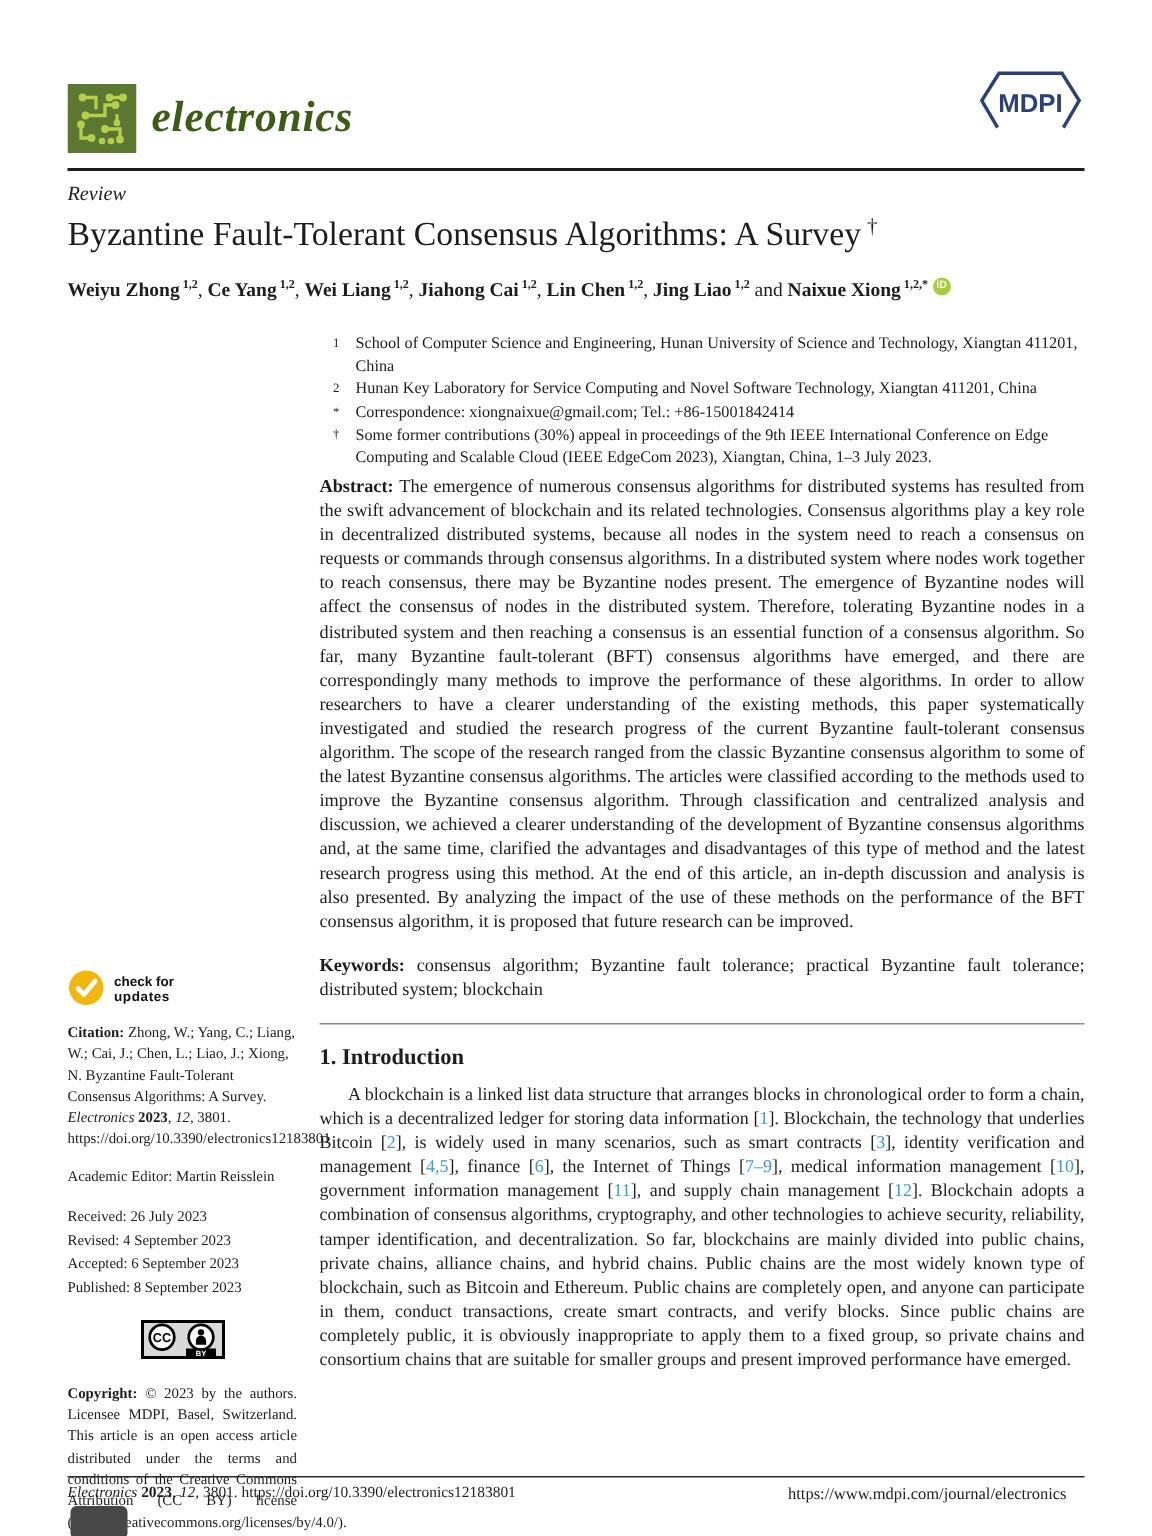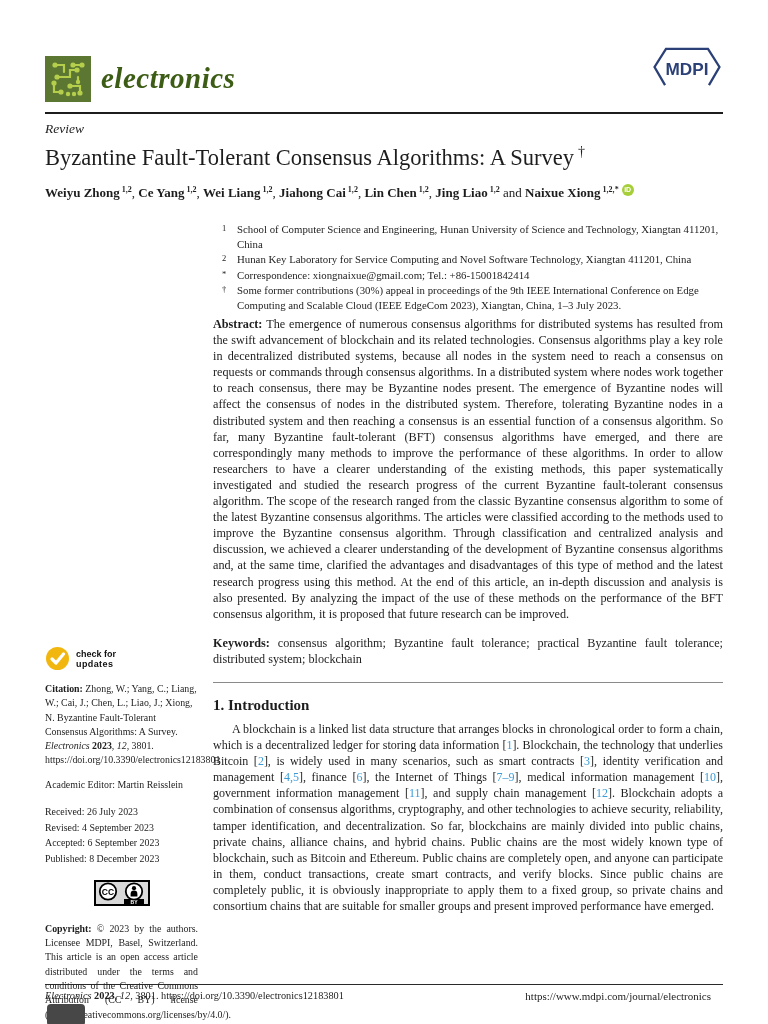--- a/index.html
+++ b/index.html
@@ -129,21 +129,21 @@
         <div class="l2">updates</div>
       </div>
     </div>
     <p class="citation"><span class="seg-bold">Citation: </span><span class="seg-plain">Zhong, W.; Yang, C.; Liang, W.; Cai, J.; Chen, L.; Liao, J.; Xiong, N. Byzantine Fault-Tolerant Consensus Algorithms: A Survey. </span><span class="seg-italic">Electronics </span><span class="seg-bold">2023</span><span class="seg-plain">, </span><span class="seg-italic">12</span><span class="seg-plain">, 3801. </span><span class="seg-url">https://doi.org/10.3390/electronics12183801</span></p>
     <p class="academic-editor">Academic Editor: Martin Reisslein</p>
     <div class="dates">
 
     <div class="date-line">Received: 26 July 2023</div>
         <div class="date-line">Revised: 4 September 2023</div>
         <div class="date-line">Accepted: 6 September 2023</div>
-        <div class="date-line">Published: 8 December 2023</div>
+        <div class="date-line">Published: 8 September 2023</div>
       </div>
     <div class="cc-badge">
       <svg width="56" height="26" viewBox="0 0 56 26">
         <rect x="1" y="1" width="54" height="24" fill="#d9d9d9" stroke="#000000" stroke-width="2"></rect>
         <circle cx="14" cy="11.5" r="8.2" fill="#ffffff" stroke="#000000" stroke-width="1.8"></circle>
         <text x="14" y="14.6" text-anchor="middle" font-family="Liberation Sans, sans-serif" font-size="8.5" font-weight="bold" fill="#000000">CC</text>
         <circle cx="40" cy="11.5" r="8.2" fill="#ffffff" stroke="#000000" stroke-width="1.8"></circle>
         <circle cx="40" cy="8.2" r="2.1" fill="#000000"></circle>
         <path d="M36.6 16.5 v-2.6 a3.4 3.4 0 0 1 6.8 0 v2.6 z" fill="#000000"></path>
         <rect x="30" y="19" width="20" height="6" fill="#000000"></rect>

